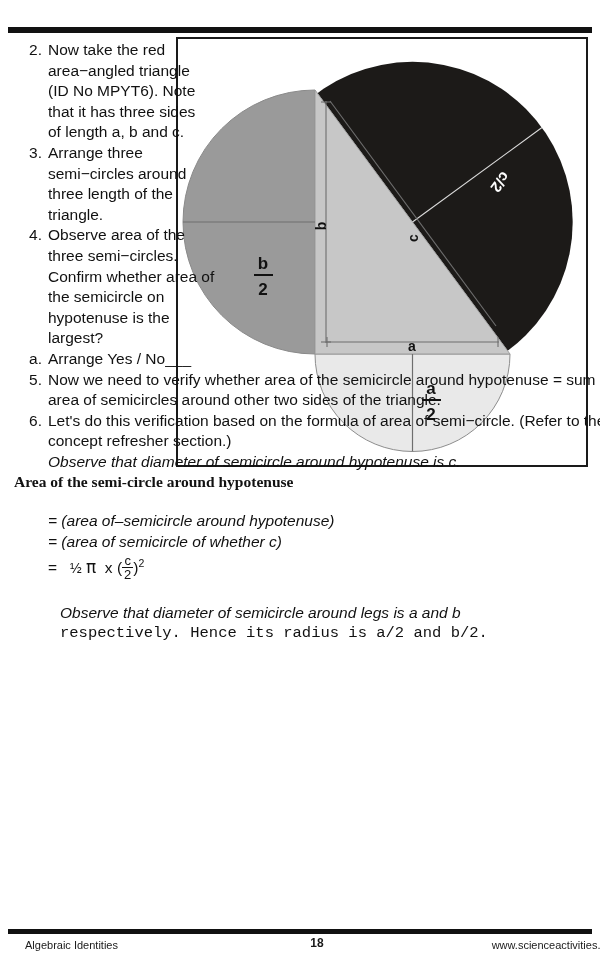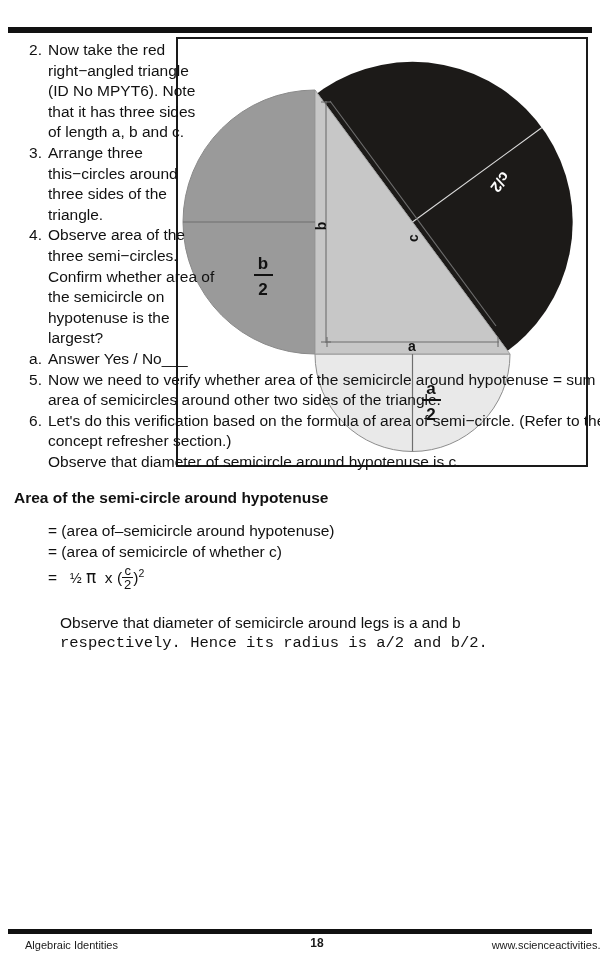--- a/index.html
+++ b/index.html
@@ -35,21 +35,21 @@
   }
   .li{
     display:block;position:relative;padding-left:34px;margin:0;
   }
   .li .marker{
     position:absolute;left:0;top:0;width:28px;text-align:right;
   }
   .narrow{width:152px;}
   .wide{width:572px;}
 
-  .sub{padding-left:34px;}
+  .sub{padding-left:34px;font-style:italic;}
 
   
   .bold-head{
     font-weight:bold;font-size:15.5px;line-height:20.6px;
   }
 
   
   .formula{
     font-size:15.5px;line-height:22px;padding-left:34px;white-space:nowrap;
   }
@@ -144,67 +144,67 @@
       <text x="148" y="187" font-family="Liberation Sans, sans-serif" font-size="14" font-weight="bold" fill="#111" text-anchor="middle" transform="rotate(-90 148 187)">b</text>
 
       <text x="240" y="199" font-family="Liberation Sans, sans-serif" font-size="14" font-weight="bold" fill="#111" text-anchor="middle" transform="rotate(-90 240 199)">c</text>
     </svg>
   </div>
 
   <div class="list">
 
     <div class="li narrow">
       <span class="marker">2.</span>
-      <span>Now take the red right−angled triangle (ID No MPYT6). Note that it has three sides of length a, b and c.</span>
+      <span>Now take the red area−angled triangle (ID No MPYT6). Note that it has three sides of length a, b and c.</span>
     </div>
 
     <div class="li narrow">
       <span class="marker">3.</span>
-      <span>Arrange three this−circles around three sides of the triangle.</span>
+      <span>Arrange three semi−circles around three length of the triangle.</span>
     </div>
 
     <div class="li narrow" style="width:172px;">
       <span class="marker">4.</span>
       <span>Observe area of the three semi−circles. Confirm whether area of the semicircle on hypotenuse is the largest?</span>
     </div>
 
     <div class="li wide">
       <span class="marker">a.</span>
-      <span>Answer Yes / No___</span>
+      <span>Arrange Yes / No___</span>
     </div>
 
     <div class="li wide">
       <span class="marker">5.</span>
       <span>Now we need to verify whether area of the semicircle around hypotenuse = sum of area of semicircles around other two sides of the triangle.</span>
     </div>
 
     <div class="li wide">
       <span class="marker">6.</span>
       <span>Let's do this verification based on the formula of area of semi−circle. (Refer to the concept refresher section.)</span>
     </div>
 
     <div class="sub">Observe that diameter of semicircle around hypotenuse is c.</div>
 
-    <div class="bold-head" style="margin-top:16px;">Area of the semi-circle around hypotenuse</div>
-
-    <div class="sub" style="margin-top:12px;">= (area of–semicircle around hypotenuse)</div>
+    <div class="bold-head" style="margin-top:0;font-family:Liberation Serif, serif;">Area of the semi-circle around hypotenuse</div>
+
+    <div class="sub" style="margin-top:18px;">= (area of–semicircle around hypotenuse)</div>
     <div class="sub">= (area of semicircle of whether c)</div>
 
 
     <div class="formula">
       <span>=</span>
       &nbsp;&nbsp;<span class="half">½</span>
       <span class="pi">π</span>
       &nbsp;<span>x</span>
       <span>(</span><span class="frac-inline"><span class="num">c</span><span class="den">2</span></span><span>)</span><span class="sup">2</span>
     </div>
 
     <div style="height:22px;"></div>
 
-    <div style="padding-left:46px;">Observe that diameter of semicircle around legs is a and b</div>
+    <div style="padding-left:46px;font-style:italic;">Observe that diameter of semicircle around legs is a and b</div>
     <div style="padding-left:46px;font-family:Liberation Mono, monospace;">respectively. Hence its radius is a/2 and b/2.</div>
   </div>
 
   <div class="footer-rule"></div>
   <div class="footer">
     <span class="left">Algebraic Identities</span>
     <span class="center">18</span>
     <span class="right">www.scienceactivities.in</span>
   </div>
 

